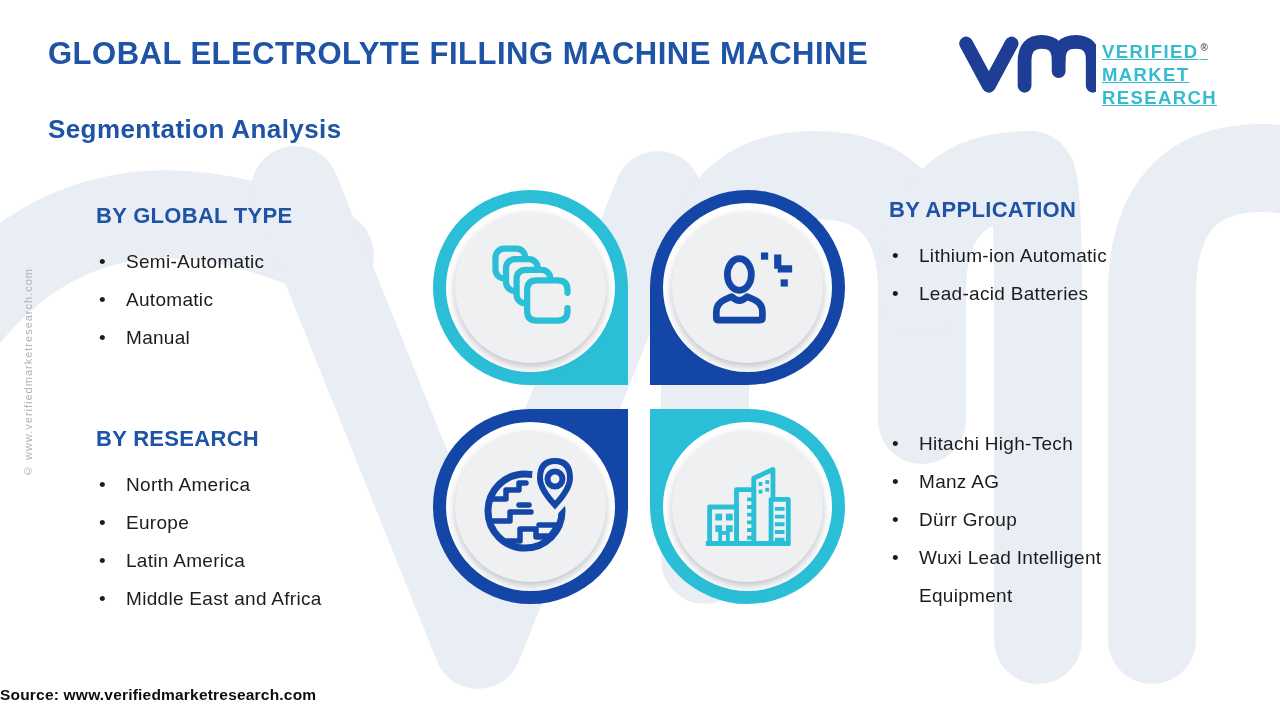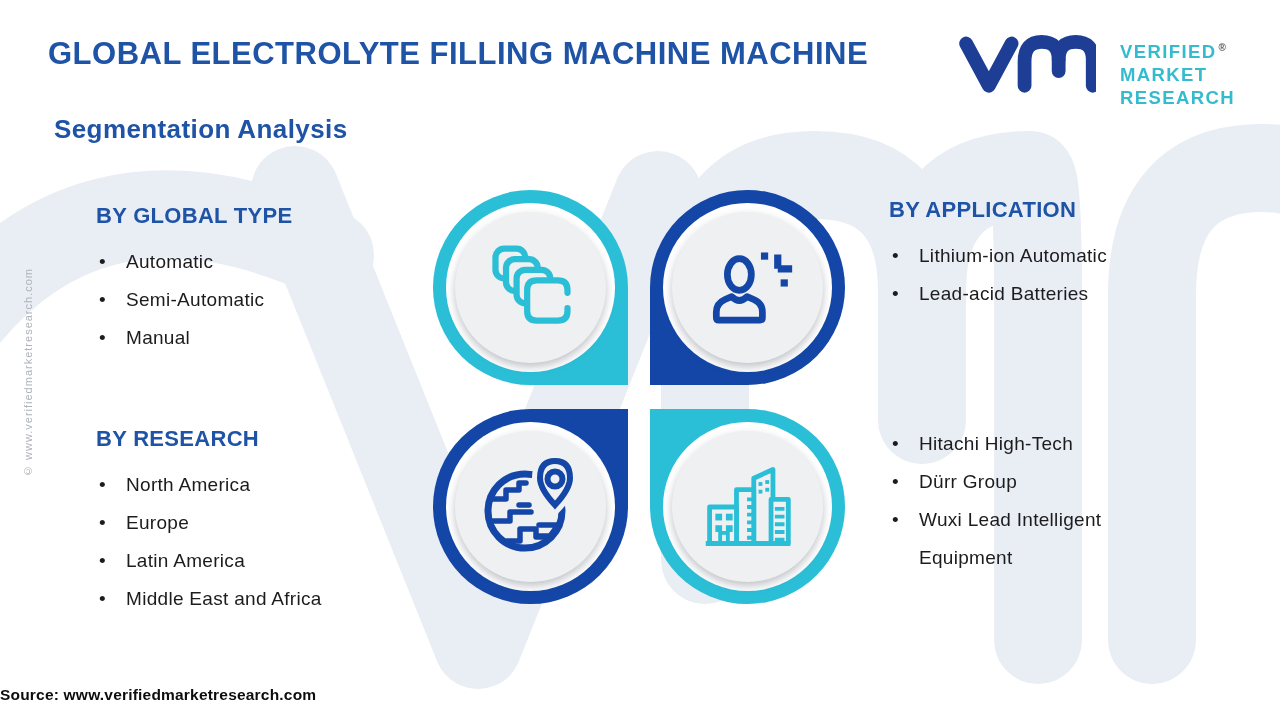--- a/index.html
+++ b/index.html
@@ -9,27 +9,27 @@
   }
   
   .wm{position:absolute;left:0;top:0;z-index:0;}
   .wm path{fill:none;stroke:#E9EDF4;stroke-width:88;stroke-linecap:round;stroke-linejoin:round;}
   
   .title{
     position:absolute;left:48px;top:36px;z-index:2;
     font-size:31px;font-weight:700;letter-spacing:.5px;color:#1E53A6;white-space:nowrap;
   }
   .subtitle{
-    position:absolute;left:54px;top:114px;z-index:2;
+    position:absolute;left:48px;top:114px;z-index:2;
     font-size:26px;font-weight:600;letter-spacing:.4px;color:#1E53A6;
   }
   .brand{position:absolute;left:958px;top:28px;z-index:2;display:flex;align-items:flex-start;}
   .brand svg{display:block;}
-  .brand-text{margin-left:24px;margin-top:8px;line-height:23px;font-size:18.5px;font-weight:700;
-    letter-spacing:1.4px;color:#35BBCE;white-space:nowrap;}
+  .brand-text{margin-left:6px;margin-top:8px;line-height:23px;font-size:18.5px;font-weight:700;
+    letter-spacing:1.4px;color:#35BBCE;white-space:nowrap;text-decoration:underline;}
   .brand-text .reg{font-size:10px;color:#555;vertical-align:super;letter-spacing:0;margin-left:2px;}
   
   .q{position:absolute;z-index:2;width:340px;}
   .q h2{margin:0 0 14px 0;font-size:22px;line-height:27px;font-weight:700;letter-spacing:.3px;color:#1E53A6;}
   .q ul{margin:0;padding:0;}
   .q li{list-style:none;position:relative;padding-left:30px;font-size:19px;line-height:38px;
     letter-spacing:.3px;color:#1c1c1e;}
   .q li::before{content:"\2022";position:absolute;left:3px;top:0;color:#1c1c1e;}
   .q-tl{left:96px;top:202px;}
   .q-tr{left:889px;top:196px;width:350px;}
@@ -86,22 +86,22 @@
     <div class="brand-text">
       <div><span>VERIFIED</span><span class="reg">®</span></div>
       <div>MARKET</div>
       <div>RESEARCH</div>
     </div>
   </div>
 
   <div class="q q-tl">
     <h2>BY GLOBAL TYPE</h2>
     <ul>
+      <li>Semi-Automatic</li>
       <li>Automatic</li>
-      <li>Semi-Automatic</li>
       <li>Manual</li>
     </ul>
   </div>
 
   <div class="q q-tr">
     <h2>BY APPLICATION</h2>
     <ul>
       <li>Lithium-ion Automatic</li>
       <li>Lead-acid Batteries</li>
     </ul>
@@ -113,20 +113,21 @@
       <li>North America</li>
       <li>Europe</li>
       <li>Latin America</li>
       <li>Middle East and Africa</li>
     </ul>
   </div>
 
   <div class="q q-br">
     <ul>
       <li>Hitachi High-Tech</li>
+      <li>Manz AG</li>
       <li>Dürr Group</li>
       <li>Wuxi Lead Intelligent Equipment</li>
     </ul>
   </div>
 
   <div class="quad">
 
     <div class="tile teal c-br">
       <div class="tile-shape"></div>
       <div class="ring"></div>

